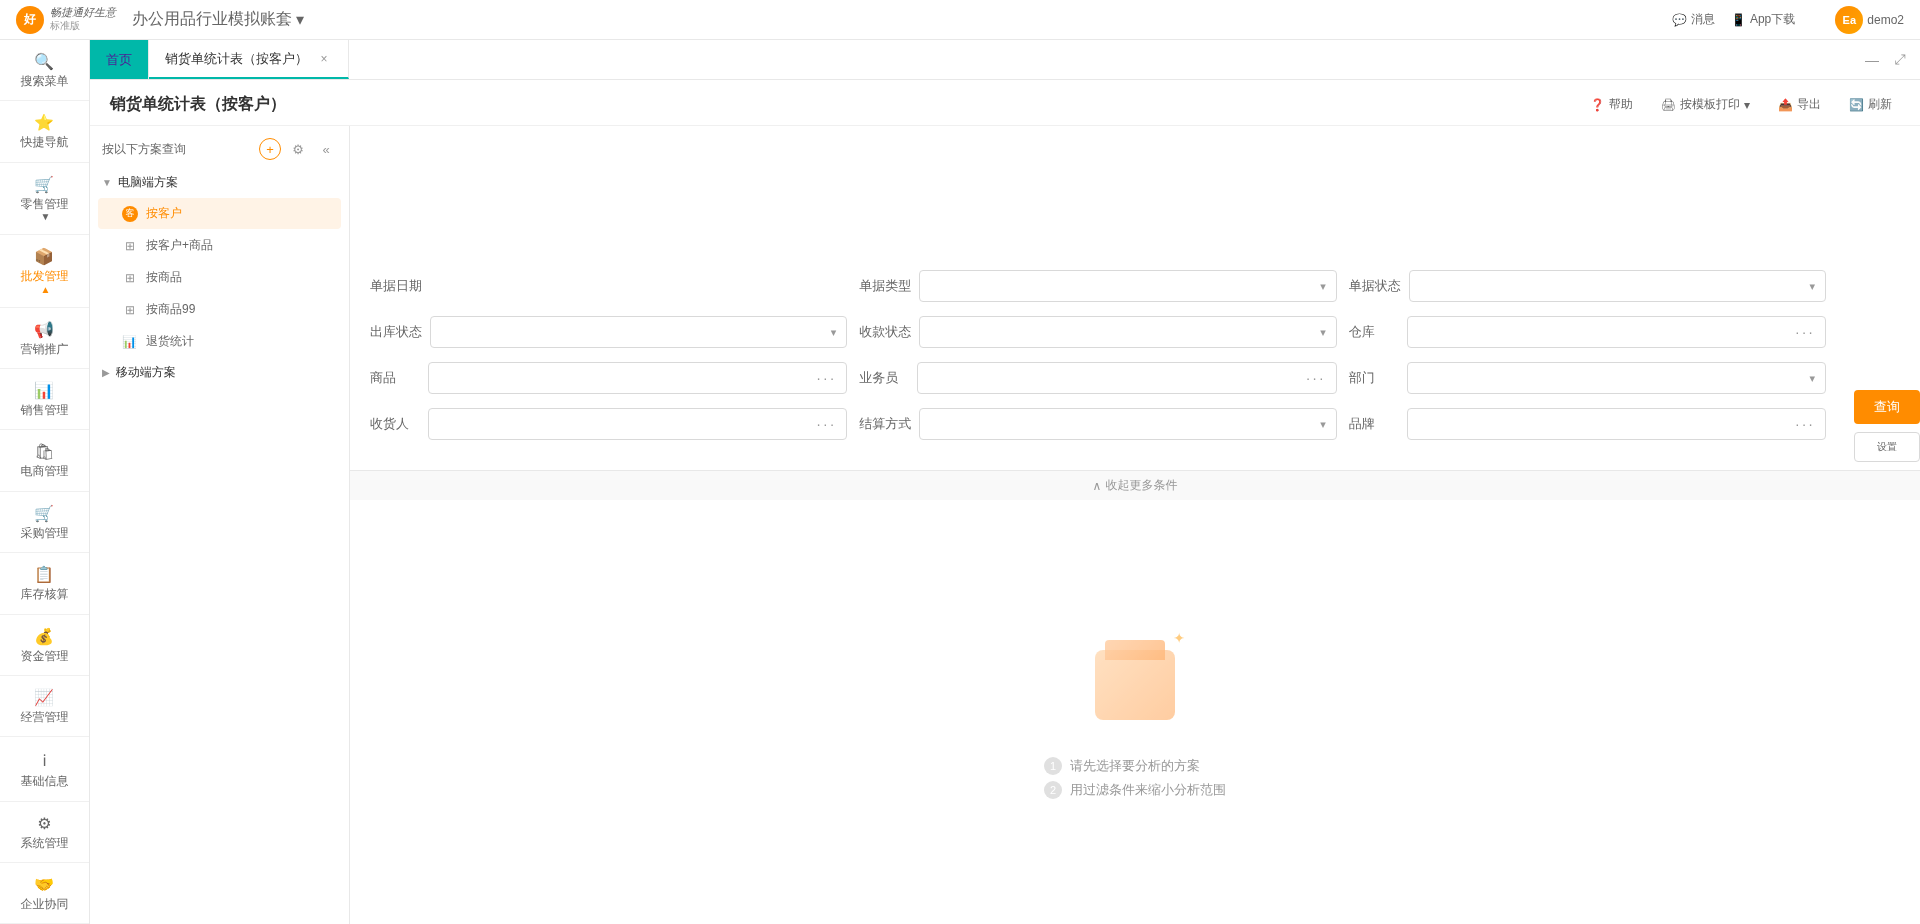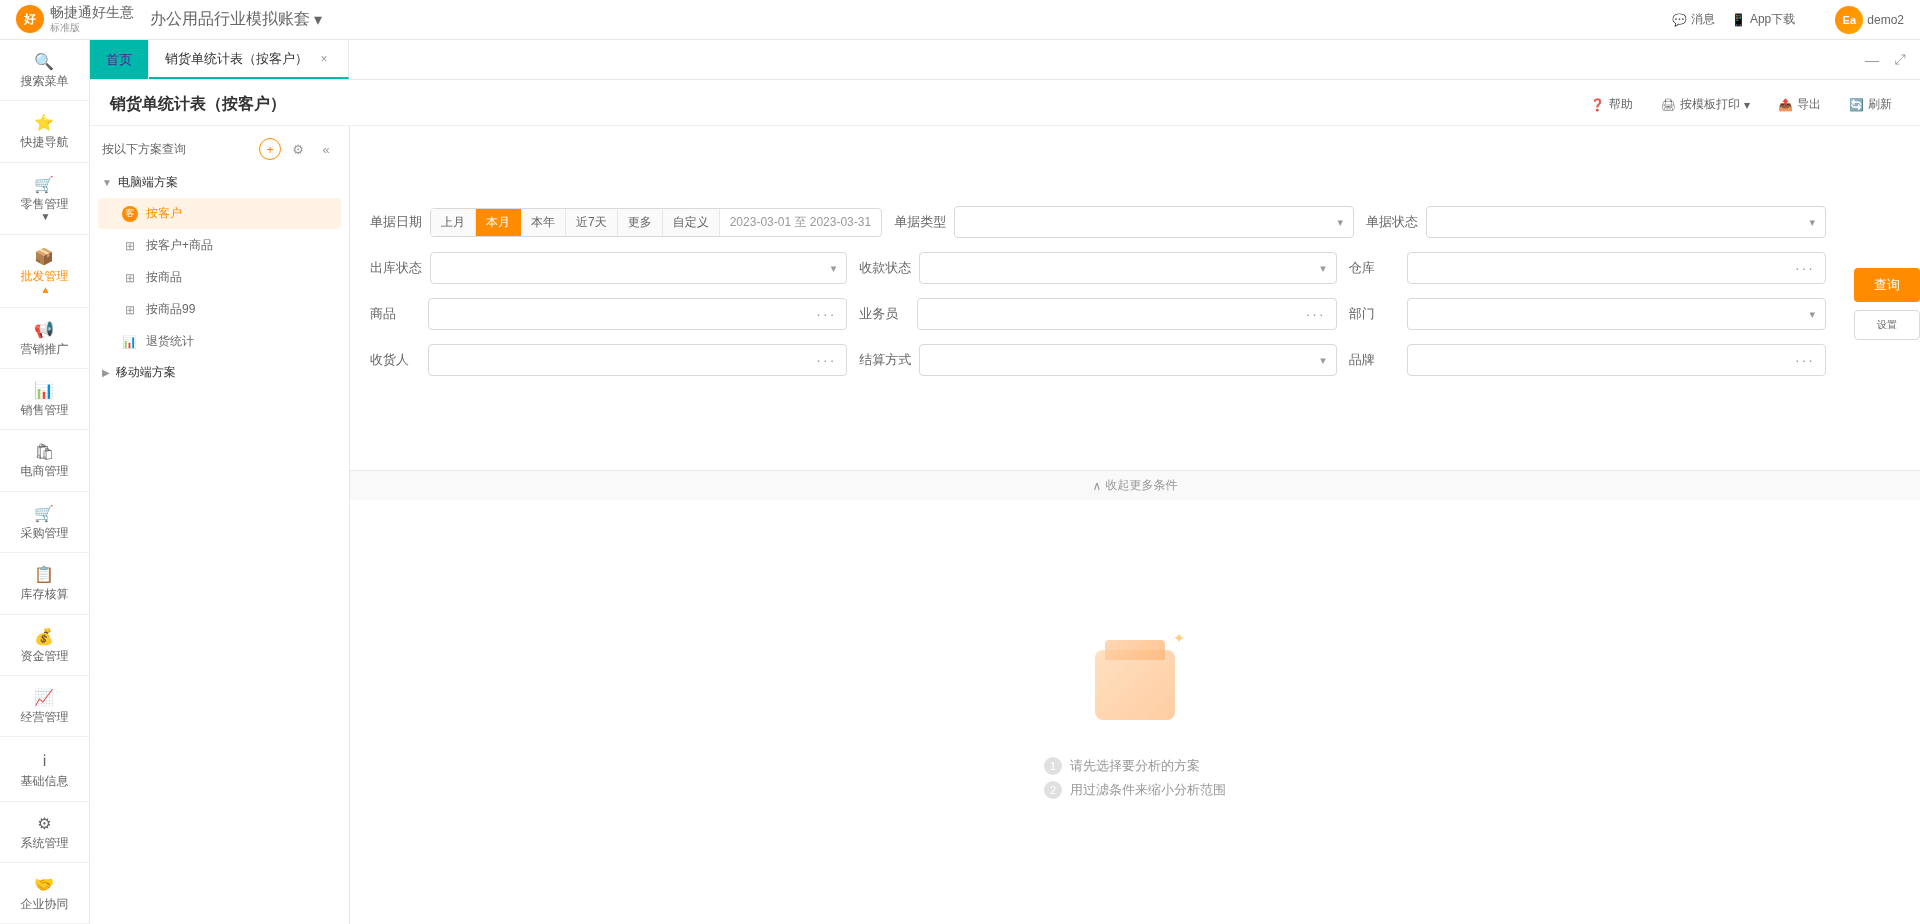--- a/index.html
+++ b/index.html
@@ -31,21 +31,21 @@
       height: 28px;
       background: #ff8c00;
       border-radius: 50%;
       display: flex;
       align-items: center;
       justify-content: center;
       color: #fff;
       font-size: 12px;
       font-weight: bold;
     }
-    .logo-text { font-size: 14px; color: #666; line-height: 1.2; }
+    .logo-text { font-size: 11px; color: #666; line-height: 1.2; font-style: italic; }
     .logo-sub { font-size: 10px; color: #999; }
     .industry-selector {
       display: flex;
       align-items: center;
       gap: 4px;
       color: #666;
       font-size: 16px;
       cursor: pointer;
       padding: 4px 8px;
       border-radius: 4px;
@@ -504,21 +504,21 @@
 
     .right-panel-content {
       display: flex;
       flex-direction: column;
       flex: 1;
       overflow: hidden;
     }
 
     .filters-and-actions {
       display: flex;
-      align-items: center;
+      align-items: flex-end;
       flex: 1;
     }
 
     .filter-form-area {
       flex: 1;
       padding: 16px 20px;
     }
   </style>
 </head>
 <body>
@@ -711,31 +711,20 @@
         </div>
 
         <div class="right-panel-content">
 
           <div class="filters-and-actions">
             <div class="filter-form-area">
 
               <div class="filter-row">
                 <div class="filter-item">
                   <span class="filter-label">单据日期</span>
-                  <div class="filter-control">
-                    <div class="date-selector">
-                      <div class="date-quick-btn">上月</div>
-                      <div class="date-quick-btn active">本月</div>
-                      <div class="date-quick-btn">本年</div>
-                      <div class="date-quick-btn">近7天</div>
-                      <div class="date-quick-btn">更多</div>
-                      <div class="date-quick-btn">自定义</div>
-                      <div class="date-range-display">2023-03-01 至 2023-03-31</div>
-                    </div>
-                  </div>
                 </div>
                 <div class="filter-item">
                   <span class="filter-label">单据类型</span>
                   <div class="select-control">
                     <span class="select-placeholder"></span>
                     <span class="select-chevron">▾</span>
                   </div>
                 </div>
                 <div class="filter-item">
                   <span class="filter-label">单据状态</span>

